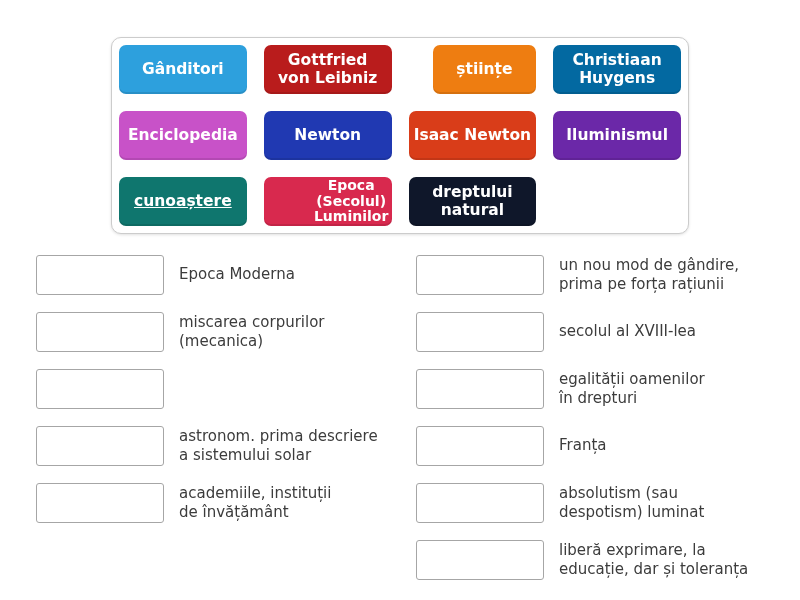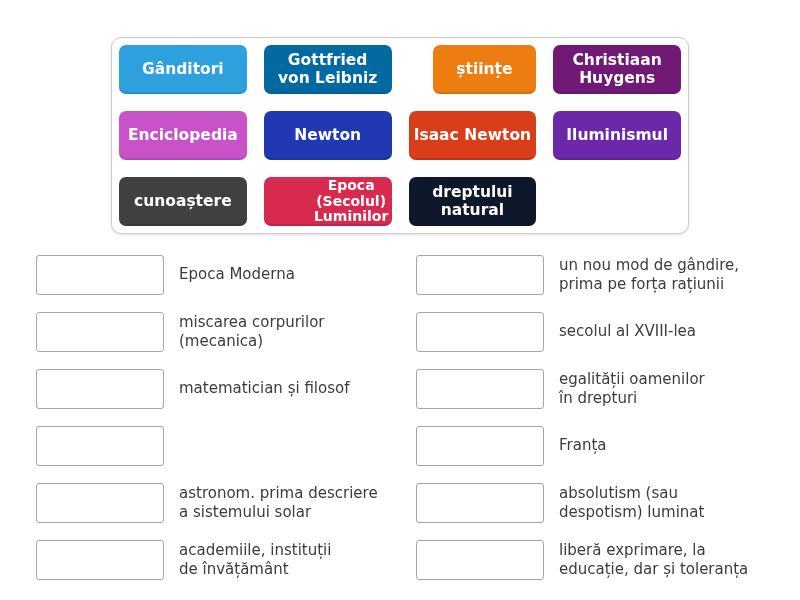--- a/index.html
+++ b/index.html
@@ -68,51 +68,47 @@
     line-height: 1.3;
     white-space: pre-line;
   }
 </style>
 </head>
 <body>
 
 <div class="board-panel">
   <div class="tile-grid">
     <div class="tile" style="background: rgb(45, 160, 221);">Gânditori</div>
-    <div class="tile" style="background: #0369a1;">Gottfried
+    <div class="tile" style="background: #b91c1c;">Gottfried
 von Leibniz</div>
     <div class="tile" style="background: rgb(238, 125, 17); margin-left: 24px;">științe</div>
-    <div class="tile" style="background: #701a75;">Christiaan
+    <div class="tile" style="background: #0369a1;">Christiaan
 Huygens</div>
     <div class="tile" style="background: rgb(200, 82, 200);">Enciclopedia</div>
     <div class="tile" style="background: rgb(32, 57, 178);">Newton</div>
     <div class="tile" style="background: rgb(217, 61, 25);">Isaac Newton</div>
     <div class="tile" style="background: rgb(107, 40, 168);">Iluminismul</div>
-    <div class="tile" style="background: #404040;">cunoaștere</div>
+    <div class="tile" style="background: #0f766e; text-decoration: underline;">cunoaștere</div>
     <div class="tile tile--tight" style="background: rgb(216, 41, 78);">Epoca (Secolul)
 Luminilor</div>
     <div class="tile" style="background: #0f172a;">dreptului
 natural</div>
   </div>
 </div>
 
 <div class="match-area">
   <div class="match-col">
     <div class="match-item">
       <div class="answer-slot"></div>
       <div class="match-label">Epoca Moderna</div>
     </div>
     <div class="match-item">
       <div class="answer-slot"></div>
       <div class="match-label">miscarea corpurilor
 (mecanica)</div>
-    </div>
-    <div class="match-item">
-      <div class="answer-slot"></div>
-      <div class="match-label">matematician și filosof</div>
     </div>
     <div class="match-item">
       <div class="answer-slot"></div>
     </div>
     <div class="match-item">
       <div class="answer-slot"></div>
       <div class="match-label">astronom. prima descriere
 a sistemului solar</div>
     </div>
     <div class="match-item">

